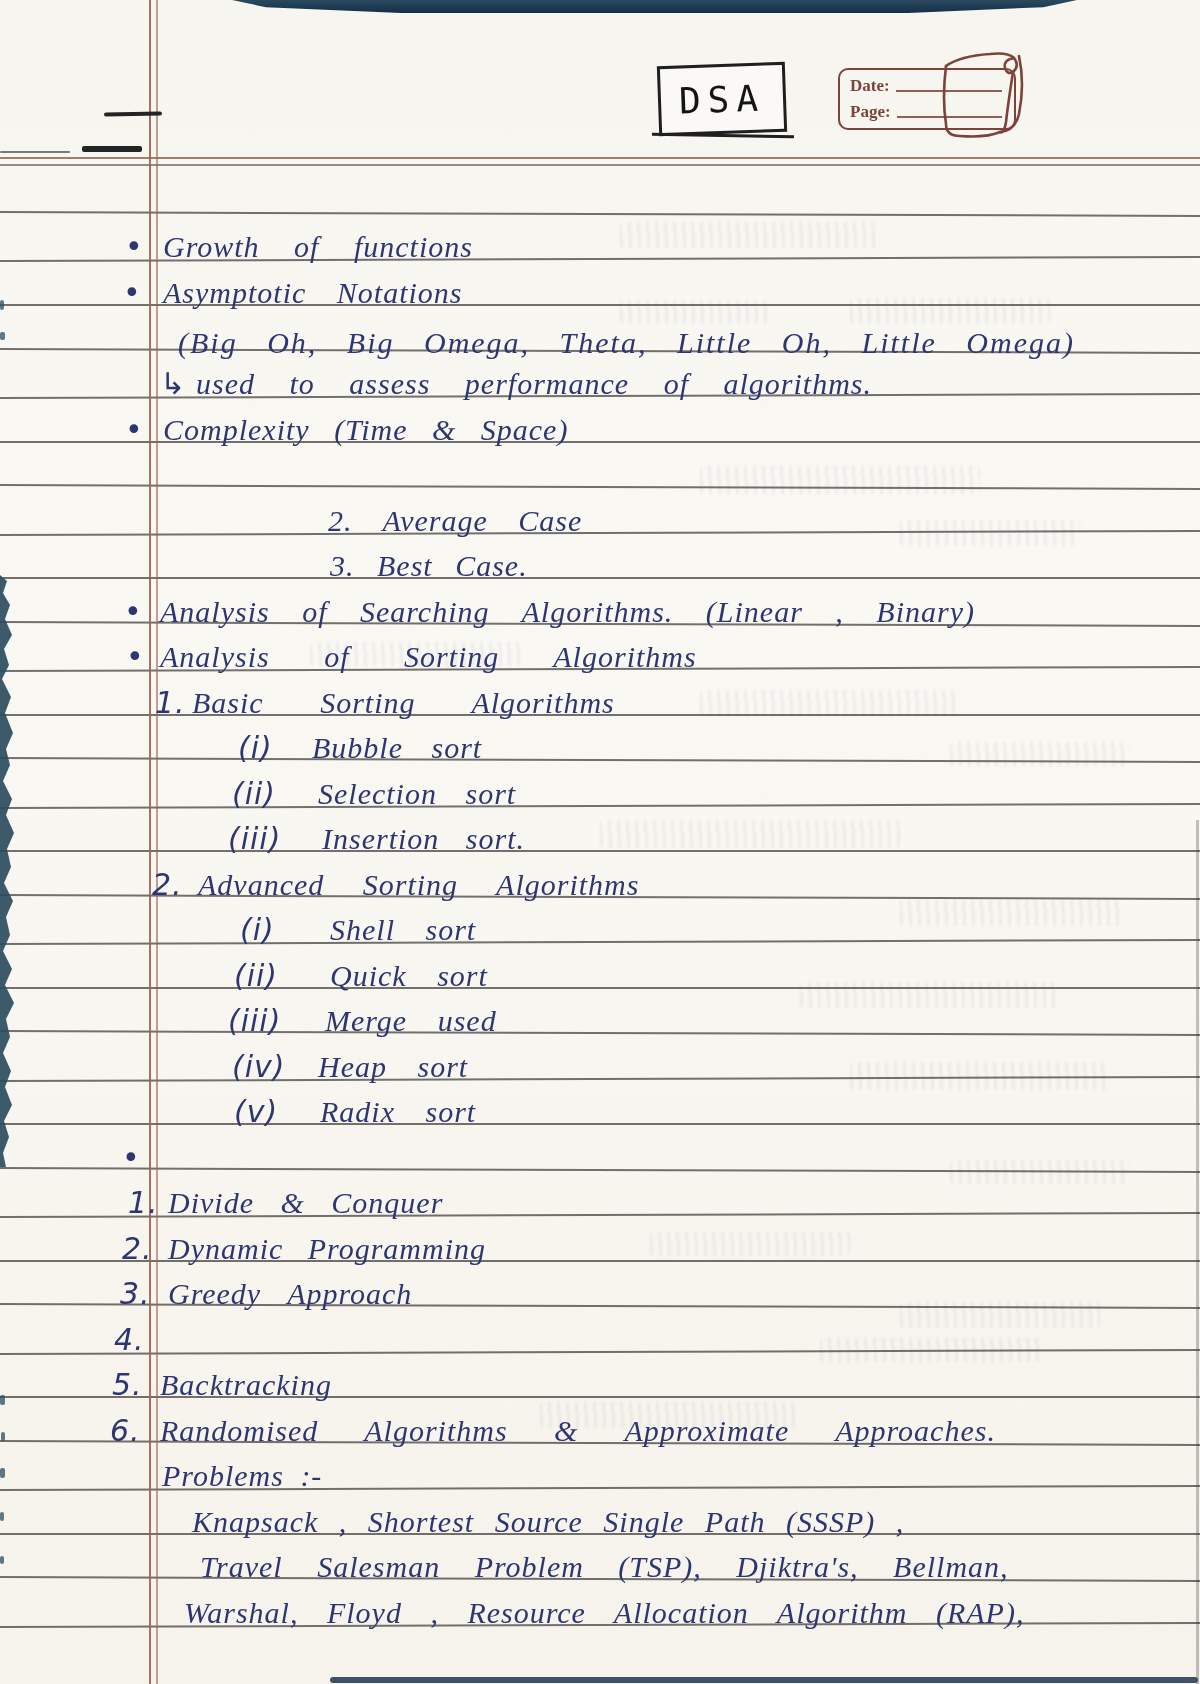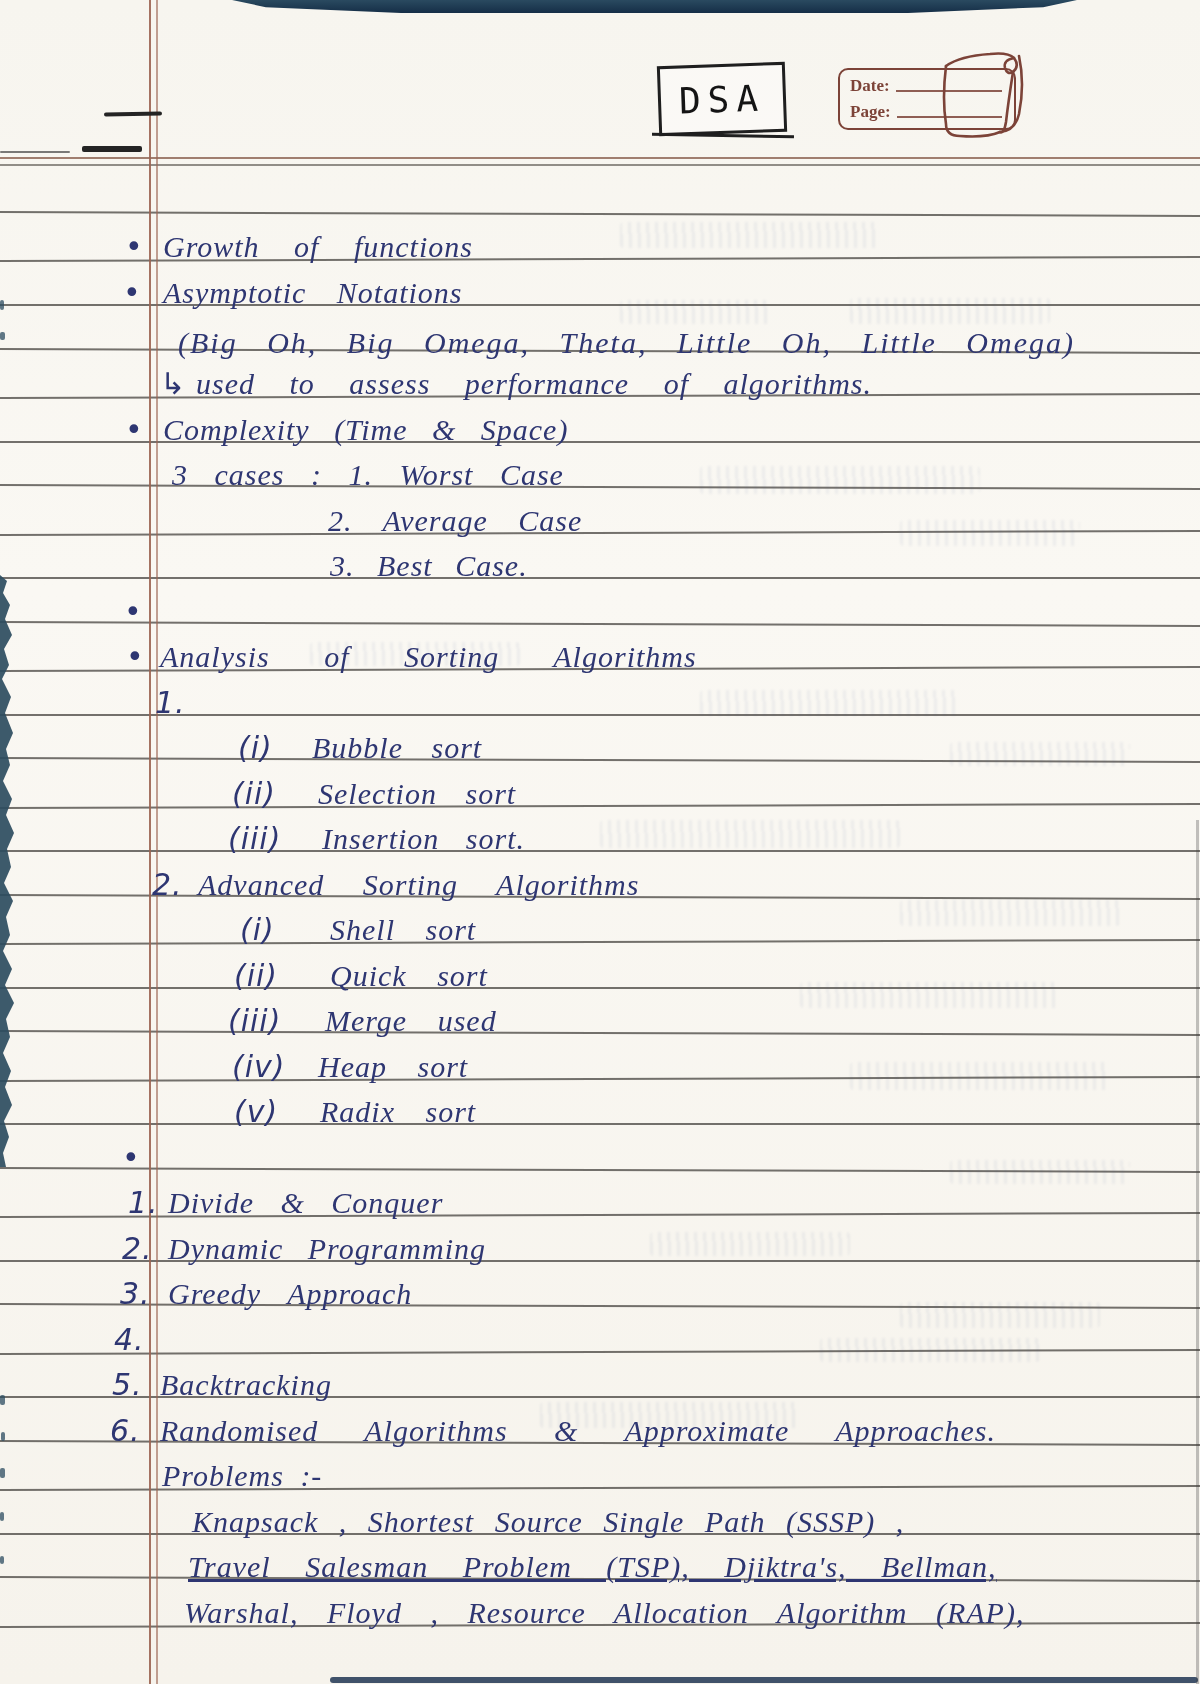--- a/index.html
+++ b/index.html
@@ -165,35 +165,33 @@
     <span class="mk" style="left:-40px">•</span>
     <span class="tx">Asymptotic Notations</span></div>
   <div class="note" style="top:324px;left:178px;word-spacing:20px;letter-spacing:2px;">
     <span class="tx">(Big Oh, Big Omega, Theta, Little Oh, Little Omega)</span></div>
   <div class="note" style="top:365px;left:196px;word-spacing:26px;">
     <span class="mk" style="left:-36px">↳</span>
     <span class="tx">used to assess performance of algorithms.</span></div>
   <div class="note" style="top:411px;left:163px;word-spacing:16px;">
     <span class="mk" style="left:-38px">•</span>
     <span class="tx">Complexity (Time &amp; Space)</span></div>
-  <div class="note" style="top:456px;left:172px;word-spacing:18px;">
-    <span class="tx">3 cases : 1. Worst Case</span></div>
   <div class="note" style="top:502px;left:328px;word-spacing:22px;">
     <span class="tx">2. Average Case</span></div>
   <div class="note" style="top:547px;left:330px;word-spacing:14px;">
     <span class="tx">3. Best Case.</span></div>
   <div class="note" style="top:593px;left:160px;word-spacing:24px;">
     <span class="mk" style="left:-36px">•</span>
-    </div>
+    <span class="tx">Analysis of Searching Algorithms. (Linear , Binary)</span></div>
   <div class="note" style="top:638px;left:160px;word-spacing:46px;">
     <span class="mk" style="left:-34px">•</span>
     <span class="tx">Analysis of Sorting Algorithms</span></div>
   <div class="note" style="top:684px;left:192px;word-spacing:48px;">
     <span class="mk" style="left:-37px">1.</span>
-    </div>
+    <span class="tx">Basic Sorting Algorithms</span></div>
   <div class="note" style="top:729px;left:312px;word-spacing:20px;">
     <span class="mk" style="left:-74px">(i)</span>
     <span class="tx">Bubble sort</span></div>
   <div class="note" style="top:775px;left:318px;word-spacing:20px;">
     <span class="mk" style="left:-86px">(ii)</span>
     <span class="tx">Selection sort</span></div>
   <div class="note" style="top:820px;left:322px;word-spacing:18px;">
     <span class="mk" style="left:-94px">(iii)</span>
     <span class="tx">Insertion sort.</span></div>
   <div class="note" style="top:866px;left:198px;word-spacing:30px;">
@@ -232,18 +230,18 @@
   <div class="note" style="top:1366px;left:160px;">
     <span class="mk" style="left:-48px">5.</span>
     <span class="tx">Backtracking</span></div>
   <div class="note" style="top:1412px;left:160px;word-spacing:38px;">
     <span class="mk" style="left:-50px">6.</span>
     <span class="tx">Randomised Algorithms &amp; Approximate Approaches.</span></div>
   <div class="note" style="top:1457px;left:162px;word-spacing:8px;">
     <span class="tx">Problems :-</span></div>
   <div class="note" style="top:1503px;left:192px;word-spacing:12px;">
     <span class="tx">Knapsack , Shortest Source Single Path (SSSP) ,</span></div>
-  <div class="note" style="top:1548px;left:188px;word-spacing:26px;text-decoration:underline;">
+  <div class="note" style="top:1548px;left:200px;word-spacing:26px;">
     <span class="tx">Travel Salesman Problem (TSP), Djiktra's, Bellman,</span></div>
   <div class="note" style="top:1594px;left:184px;word-spacing:20px;">
     <span class="tx">Warshal, Floyd , Resource Allocation Algorithm (RAP),</span></div>
 
 </div>
 
 </body></html>

